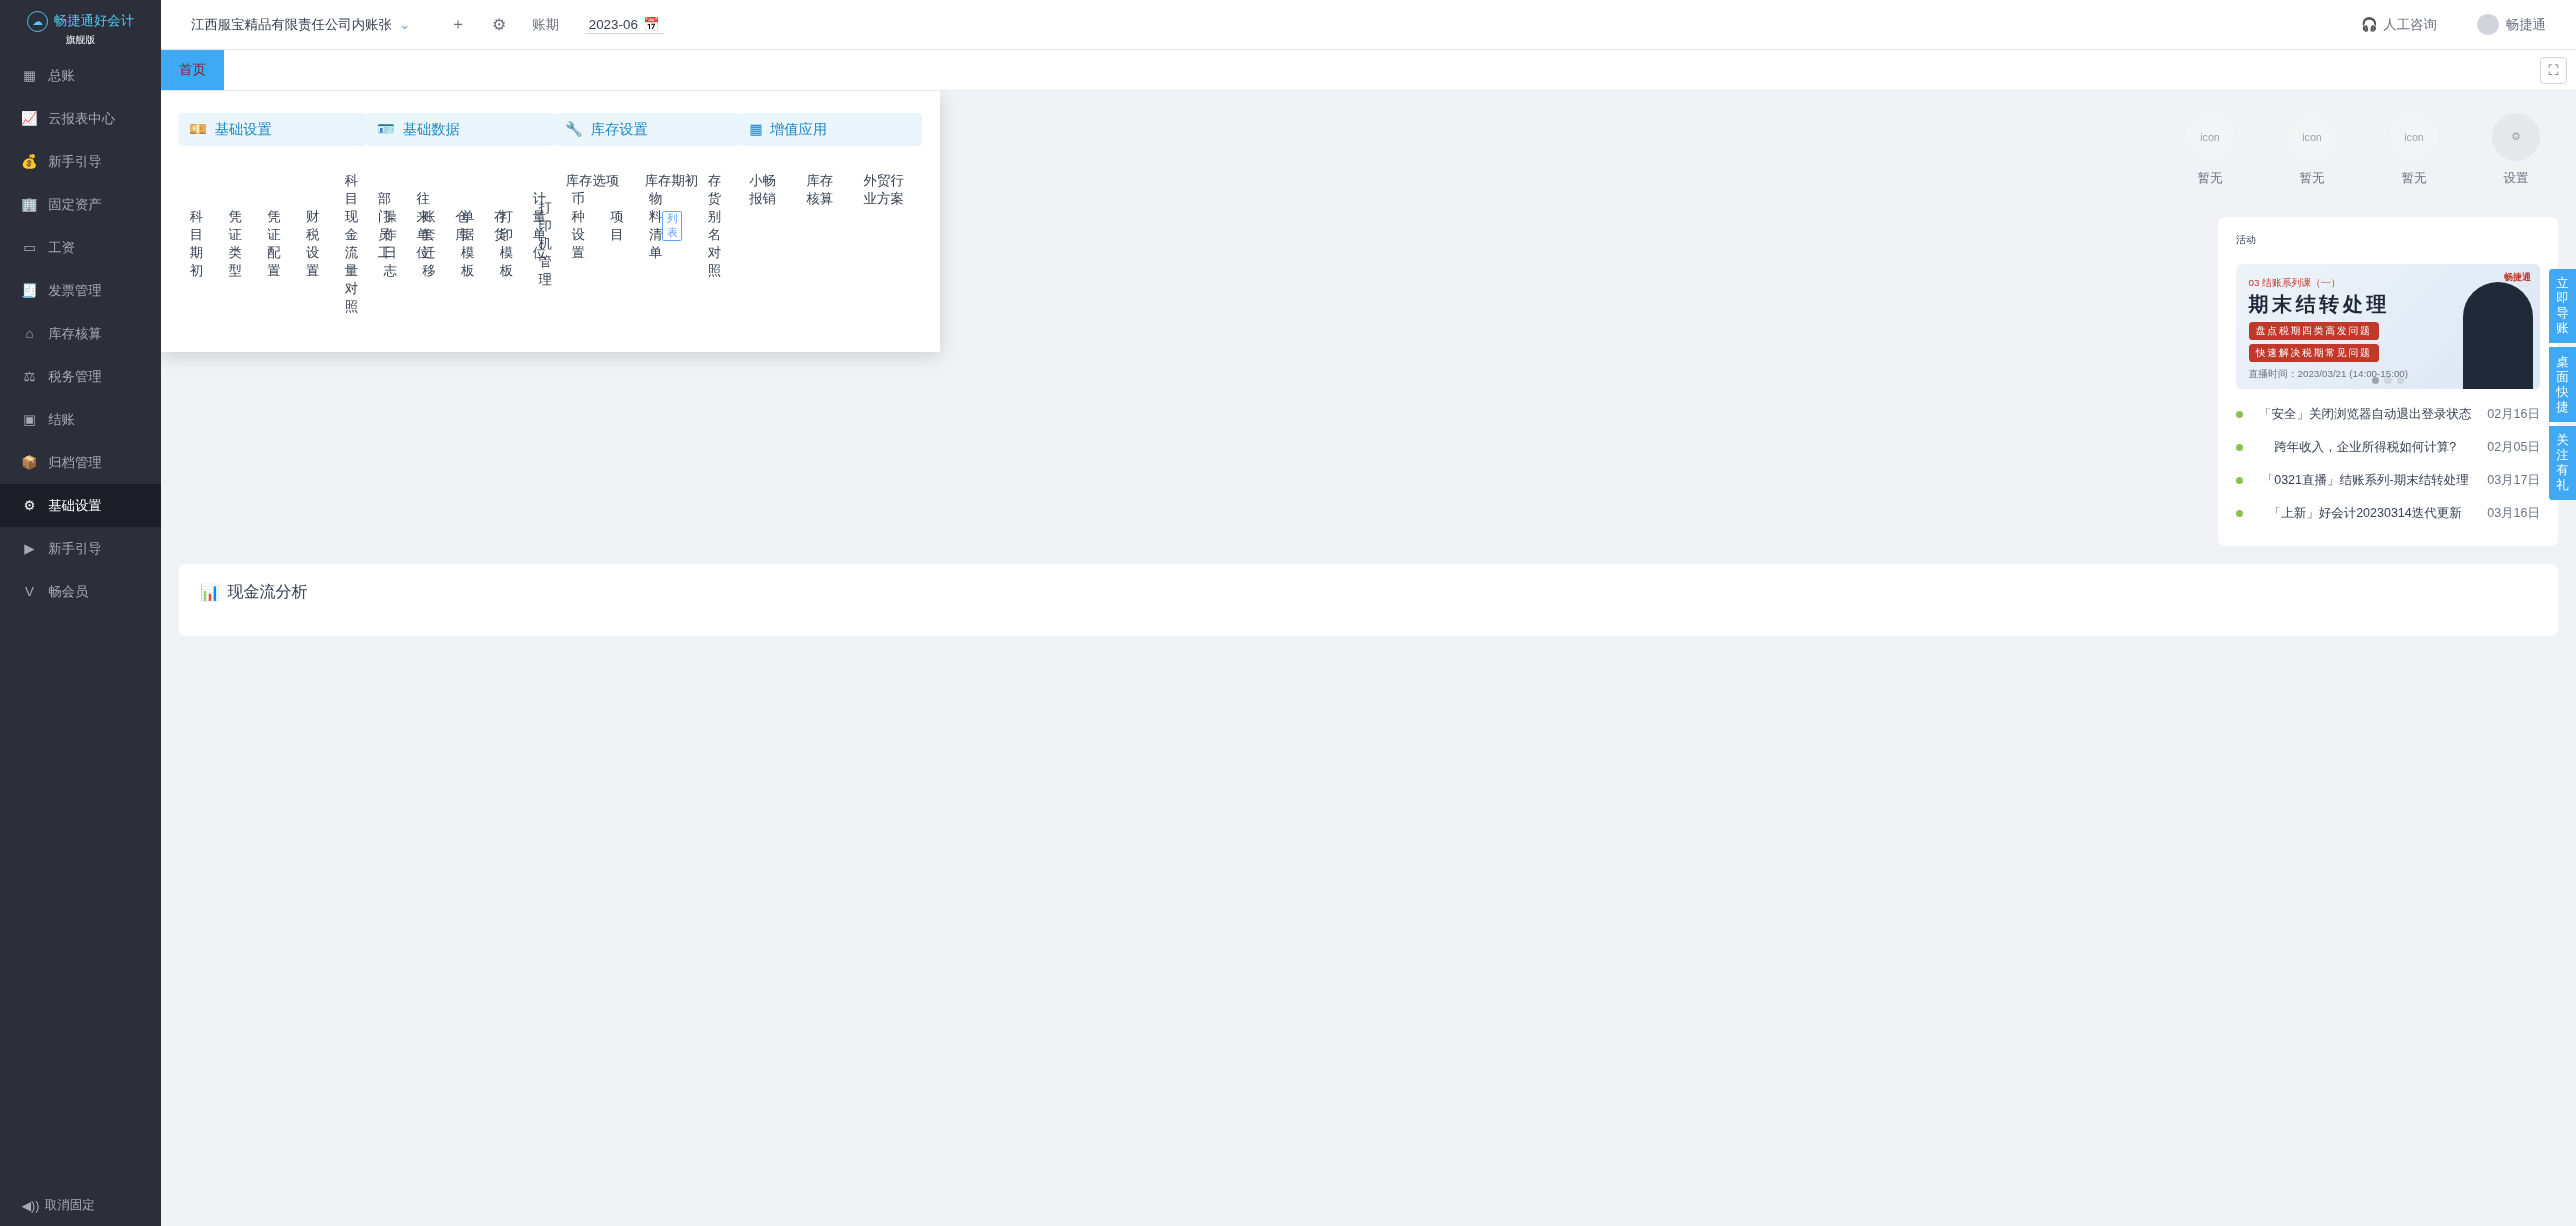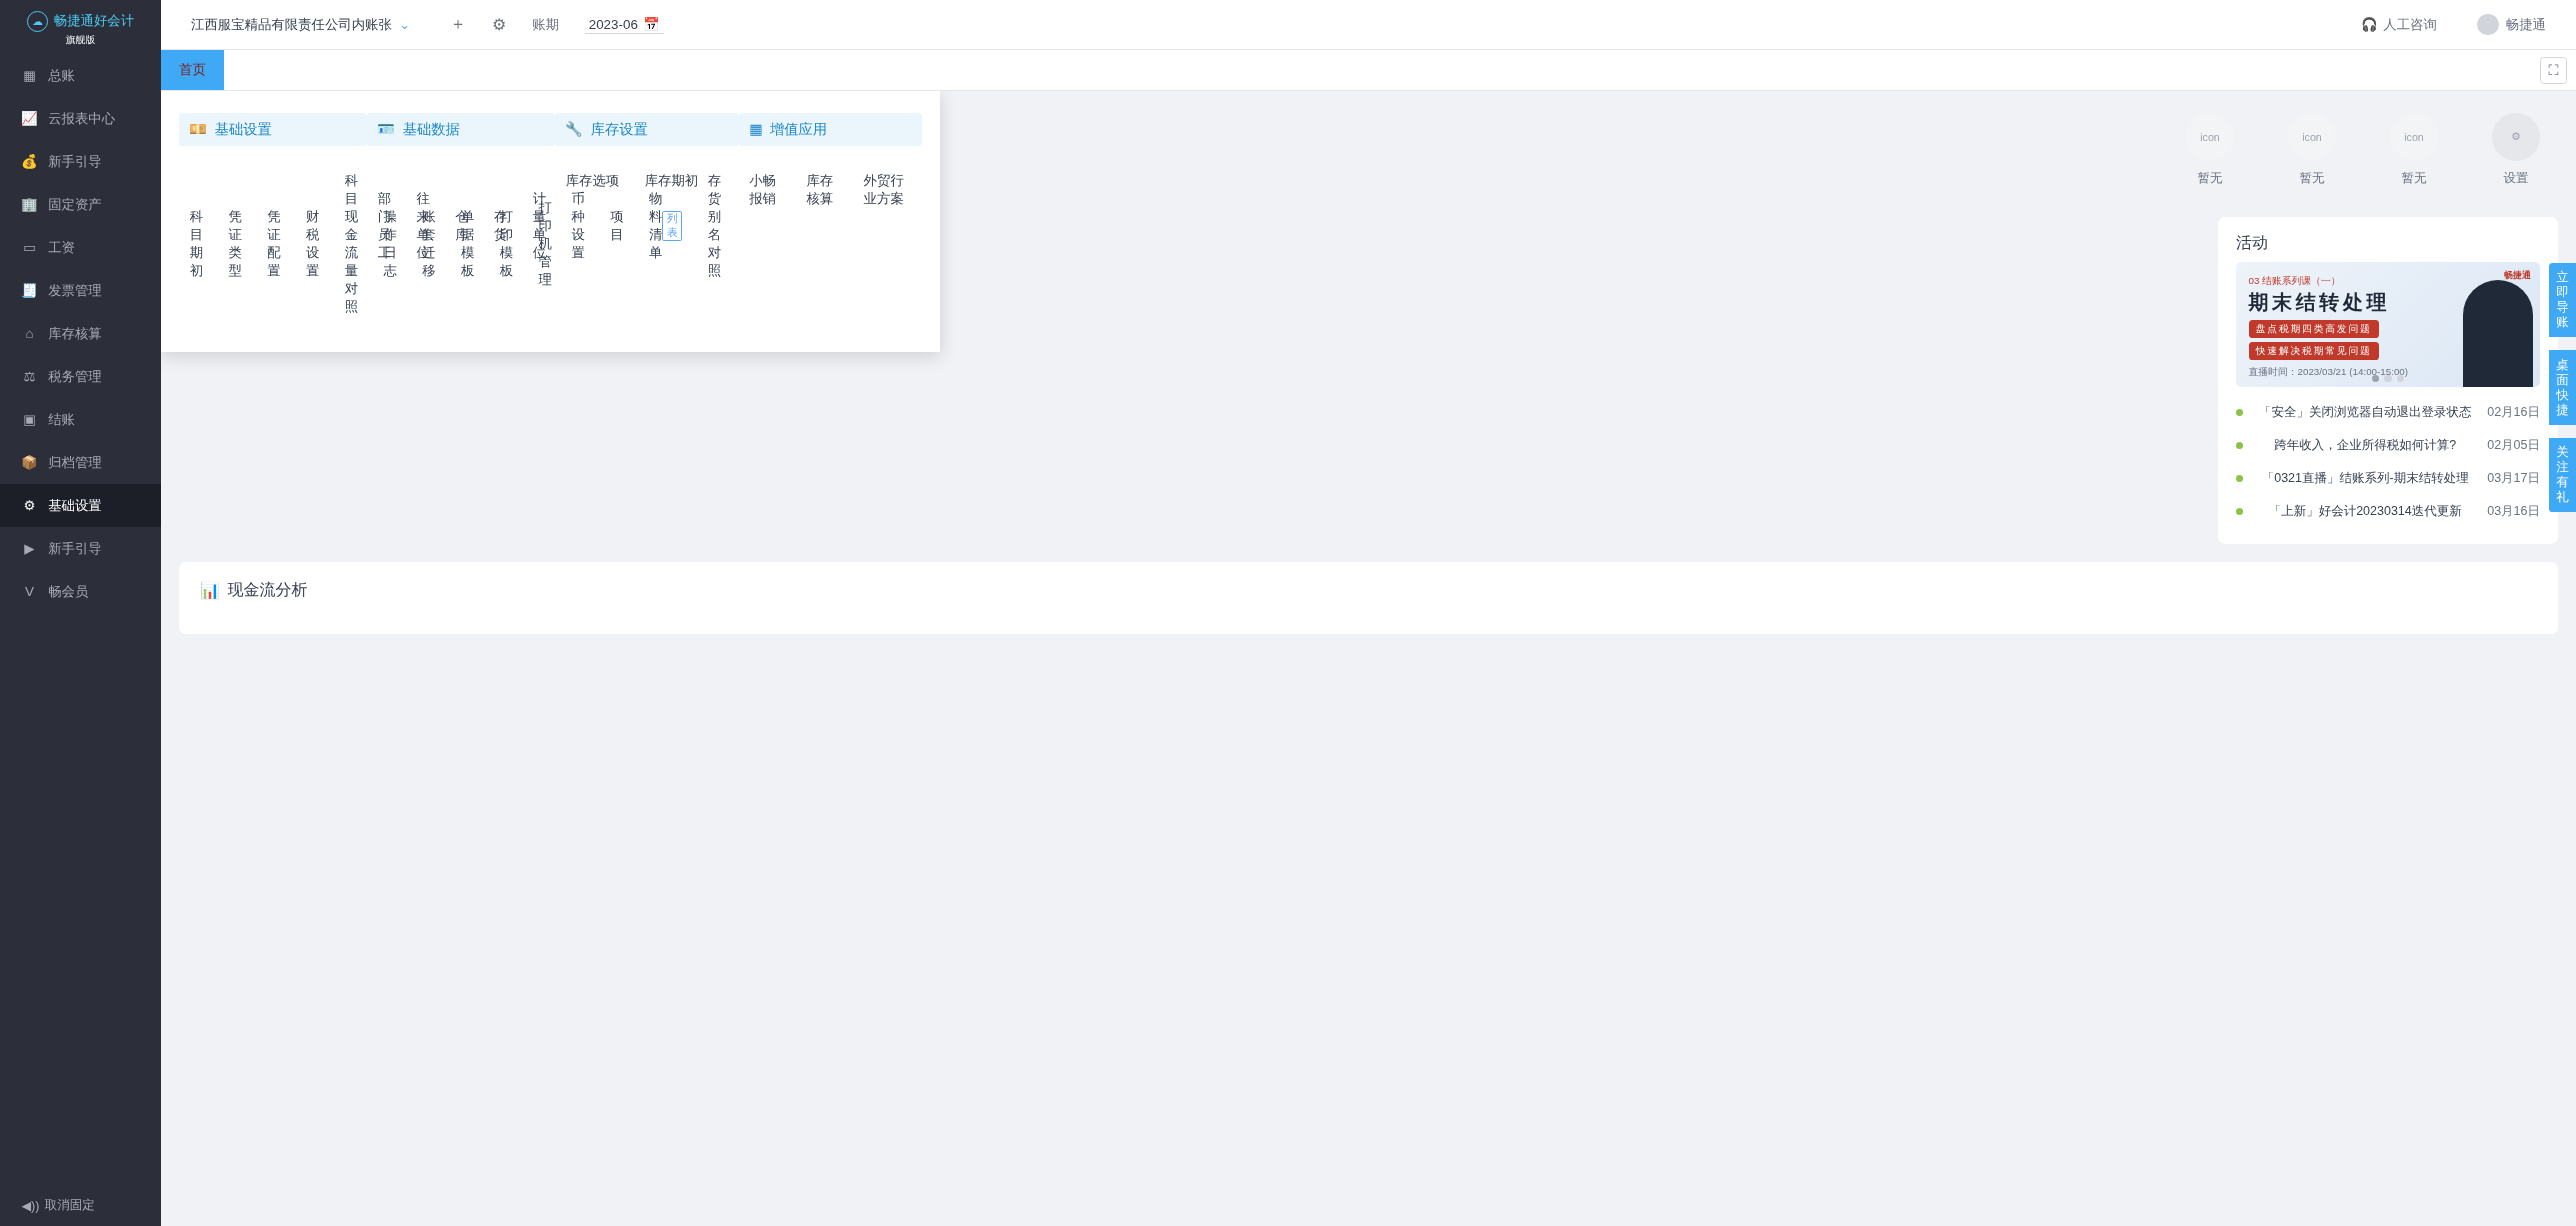--- a/index.html
+++ b/index.html
@@ -59,39 +59,39 @@
     .quick-item { display: flex; flex-direction: column; align-items: center; gap: 9px; cursor: pointer; }
     .quick-circle { width: 48px; height: 48px; border-radius: 50%; background: #f3f4f6; display: flex; align-items: center; justify-content: center; color: #9ca3af; font-size: 10.7px; }
     .quick-circle.settings { background: #e5e7eb; }
     .quick-label { font-size: 12.5px; color: #6b7280; }
     
     .panels-row { display: flex; gap: 18px; margin-top: 9px; }
     .panel-chart { flex: 1; background: #fff; border-radius: 7.2px; padding: 18px 21.5px; min-height: 72px; }
     .panel-chart-title { font-size: 16px; font-weight: 500; color: #374151; display: flex; align-items: center; gap: 7.2px; }
     
     .panel-activity { width: 340px; background: #fff; border-radius: 7.2px; padding: 16px 18px; }
-    .activity-title { font-size: 16px; color: #374151; margin-bottom: 8px; }
+    .activity-title { font-size: 10px; color: #374151; margin-bottom: 17px; }
     .banner { width: 100%; height: 125px; background: linear-gradient(135deg,#eef3f9,#dbe7f5); border-radius: 5.4px; position: relative; overflow: hidden; padding: 12.5px; }
     .banner-badge { font-size: 9.8px; color: #c0392b; }
     .banner-title { font-size: 20px; font-weight: 700; color: #1f2937; letter-spacing: 3.6px; margin-top: 1.8px; }
     .banner-strip { display: inline-block; background: #c0392b; color: #fff; font-size: 9.8px; padding: 2.7px 7.2px; border-radius: 3.6px; margin-top: 3.6px; letter-spacing: 1.8px; }
     .banner-time { font-size: 9.8px; color: #6b7280; margin-top: 5.4px; }
     .banner-person { position: absolute; right: 7.2px; bottom: 0; width: 70px; height: 107px; background: #1f2937; border-radius: 36px 36px 0 0; }
     .banner-logo { position: absolute; right: 9px; top: 7.2px; font-size: 9px; color: #c0392b; font-weight: 600; }
     .dots { display: flex; gap: 5.4px; justify-content: center; margin-top: -12.5px; position: relative; }
     .dot { width: 7.2px; height: 7.2px; border-radius: 50%; background: #d1d5db; }
     .dot.active { background: #9ca3af; }
     .news-list { margin-top: 14.3px; }
     .news-item { display: flex; align-items: center; padding: 8px 0; font-size: 12.5px; color: #374151; }
     .news-bullet { width: 7.2px; height: 7.2px; background: #8bc34a; border-radius: 50%; margin-right: 7.2px; flex-shrink: 0; }
     .news-text { flex: 1; overflow: hidden; text-overflow: ellipsis; white-space: nowrap; text-align: center; }
     .news-date { color: #6b7280; margin-left: 7.2px; }
     
     
-    .float-btns { position: fixed; right: 0; top: 263px; display: flex; flex-direction: column; gap: 13px; z-index: 200; align-items: center; }
+    .float-btns { position: fixed; right: 0; top: 269px; display: flex; flex-direction: column; gap: 4px; z-index: 200; align-items: center; }
     .float-btn { width: 27px; background: #3fa9f5; color: #fff; font-size: 12.5px; padding: 7.2px 5.4px; text-align: center; cursor: pointer; writing-mode: horizontal-tb; line-height: 1.2; }
     .float-btn:first-child { border-radius: 3.6px 0 0 0; }
     .float-btn:last-child { border-radius: 0 0 0 3.6px; }
   </style>
 </head>
 <body>
 
 <div class="app">
 
   <aside class="sidebar">

